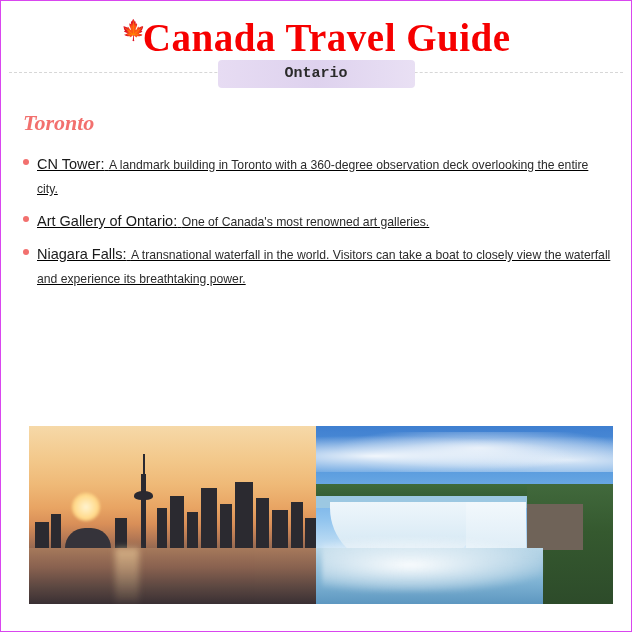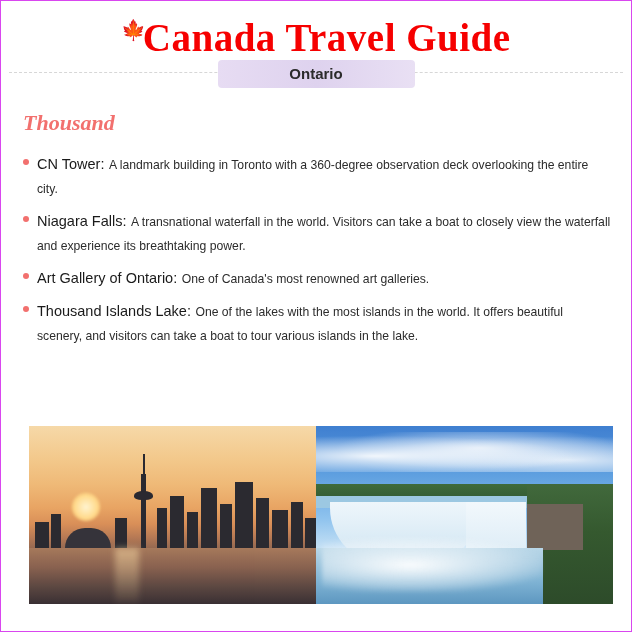--- a/index.html
+++ b/index.html
@@ -51,33 +51,34 @@
   }
   .province {
     display: inline-block;
     min-width: 145px;
     padding: 5px 26px 6px 26px;
     background: linear-gradient(to right, #e7dcf3, #ded2ee, #e9e0f4);
     border-radius: 4px;
     font-size: 15px;
     font-weight: bold;
     color: #2b2b2b;
-    font-family: Liberation Sans, sans-serif;
+    font-family: Liberation Mono, monospace;
     text-align: center;
   }
   .city {
     margin: 22px 0 0 22px;
     font-family: "Liberation Serif", serif;
     font-style: italic;
     font-weight: bold;
     font-size: 22px;
     color: #f2706e;
   }
   .list {
     margin: 16px 20px 0 22px;
+    text-decoration: underline;
   }
   .item {
     position: relative;
     padding-left: 14px;
     margin-bottom: 9px;
     line-height: 1.5;
     color: #222222;
   }
   .bullet {
     position: absolute;
@@ -280,49 +281,44 @@
   <div class="title-wrap">
     <div class="title"><span class="maple">🍁</span><span>Canada Travel Guide</span></div>
   </div>
 
   <div class="divider"></div>
 
   <div class="province-wrap">
     <div class="province">Ontario</div>
   </div>
 
-  <div class="city">Thousand</div>
+  <div class="city">Toronto</div>
 
   <div class="list">
 
     <div class="item">
       <span class="bullet"></span>
       <span class="item-name">CN Tower:</span>
       <span class="item-desc">A landmark building in Toronto with a 360-degree observation deck overlooking the entire city.</span>
     </div>
 
 
     <div class="item">
       <span class="bullet"></span>
+      <span class="item-name">Art Gallery of Ontario:</span>
+      <span class="item-desc">One of Canada's most renowned art galleries.</span>
+    </div>
+
+    <div class="item">
+      <span class="bullet"></span>
       <span class="item-name">Niagara Falls:</span>
       <span class="item-desc">A transnational waterfall in the world. Visitors can take a boat to closely view the waterfall and experience its breathtaking power.</span>
     </div>
 
-    <div class="item">
-      <span class="bullet"></span>
-      <span class="item-name">Art Gallery of Ontario:</span>
-      <span class="item-desc">One of Canada's most renowned art galleries.</span>
-    </div>
-
-
-    <div class="item">
-      <span class="bullet"></span>
-      <span class="item-name">Thousand Islands Lake:</span>
-      <span class="item-desc">One of the lakes with the most islands in the world. It offers beautiful scenery, and visitors can take a boat to tour various islands in the lake.</span>
-    </div>
+
 
   </div>
 
   <div class="images">
 
     <div class="photo toronto">
       <div class="toronto-sky"></div>
       <div class="sun"></div>
       <div class="dome"></div>
       <div class="bldg" style="left:6px;  width:14px; height:26px;"></div>

